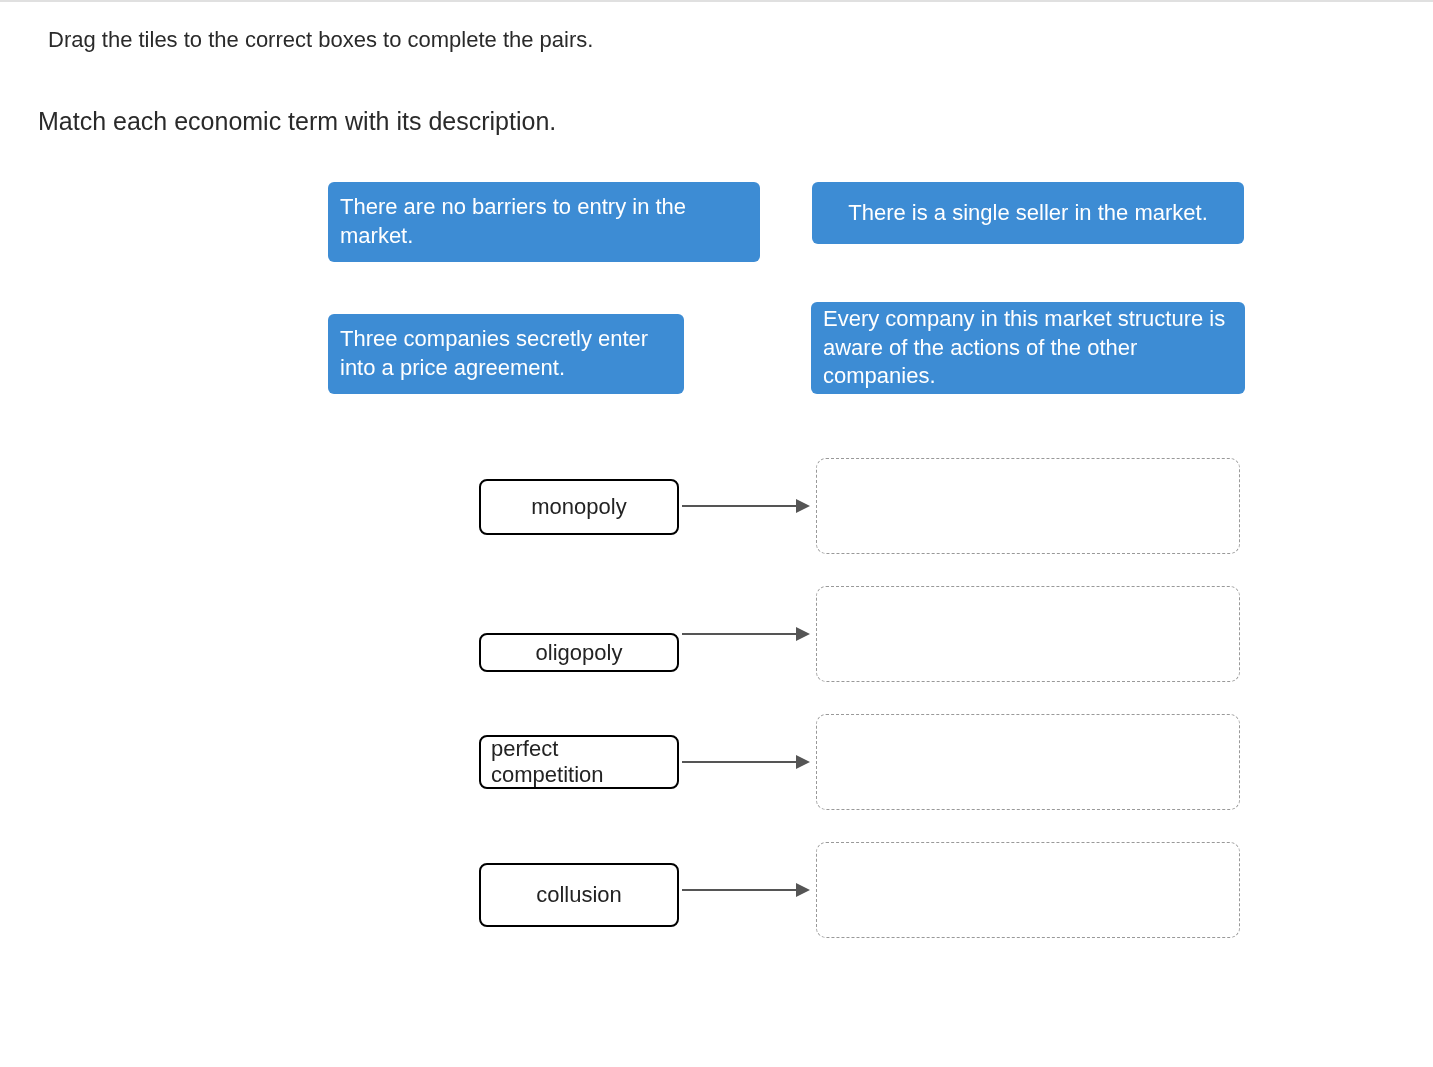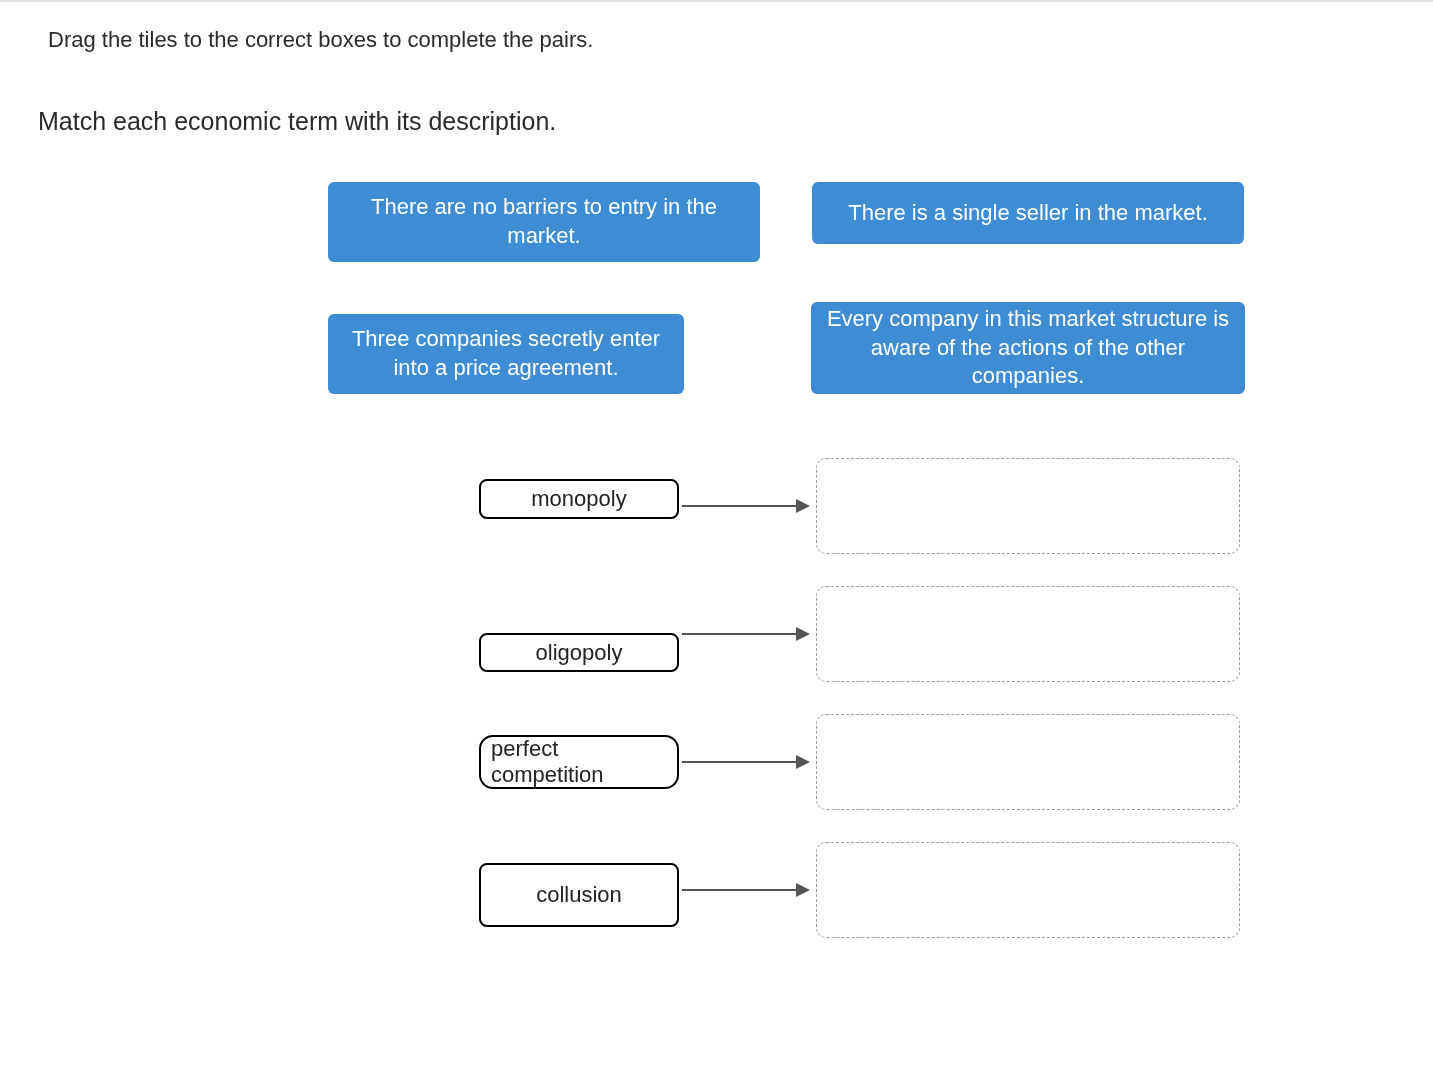--- a/index.html
+++ b/index.html
@@ -27,21 +27,21 @@
       top: 105px;
       left: 38px;
       font-size: 25px;
       color: #2a2a2a;
     }
     .tile {
       position: absolute;
       background: #3d8cd4;
       color: #ffffff;
       font-size: 22px;
-      text-align: center;
+      text-align: left;
       display: flex;
       align-items: center;
       justify-content: center;
       border-radius: 6px;
       padding: 8px 12px;
       cursor: move;
       line-height: 1.3;
     }
     .tile1 {
       top: 180px;
@@ -72,23 +72,23 @@
       border: 2.5px solid #000000;
       border-radius: 8px;
       font-size: 22px;
       color: #232323;
       display: flex;
       align-items: center;
       justify-content: center;
       background: #ffffff;
       padding: 0 10px;
     }
-    .term1 { top: 477px; left: 479px; width: 200px; height: 40px; }
+    .term1 { top: 477px; left: 479px; width: 200px; height: 56px; }
     .term2 { top: 631px; left: 479px; width: 200px; height: 39px; }
-    .term3 { top: 733px; left: 479px; width: 200px; height: 54px; border-radius: 14px; }
+    .term3 { top: 733px; left: 479px; width: 200px; height: 54px; }
     .term4 { top: 861px; left: 479px; width: 200px; height: 64px; }
     .arrow {
       position: absolute;
       width: 128px;
       height: 2px;
     }
     .arrow-line {
       position: absolute;
       top: 0;
       left: 0;

